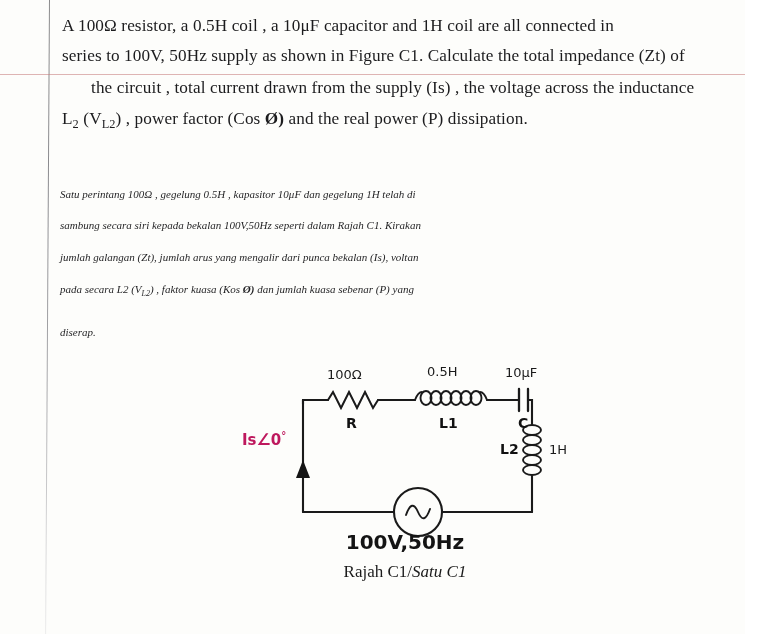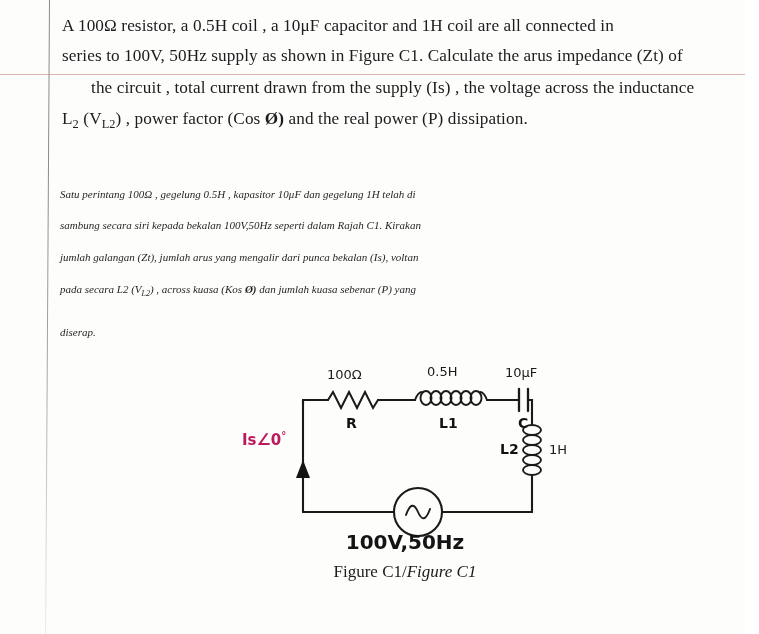--- a/index.html
+++ b/index.html
@@ -119,33 +119,33 @@
 </head>
 <body>
 
 <div id="page">
 
   <div id="margin-rule"></div>
   <div id="red-rule"></div>
 
   <div>
     <div class="eng-line" style="left:62px; top:16px;">A 100Ω   resistor, a   0.5H coil , a 10μF capacitor and 1H   coil are all connected in</div>
-    <div class="eng-line" style="left:62px; top:46px;">series to 100V, 50Hz supply as shown in Figure C1. Calculate the arus impedance (Zt)  of</div>
+    <div class="eng-line" style="left:62px; top:46px;">series to 100V, 50Hz supply as shown in Figure C1. Calculate the total impedance (Zt)  of</div>
     <div class="eng-line" style="left:62px; top:78px;margin-left:29px;">the circuit , total current  drawn  from the supply (Is) , the voltage across the inductance</div>
     <div class="eng-line" style="left:62px; top:109px;">
       <span>L</span><sub>2</sub><span> (V</span><sub>L2</sub><span>) , power factor (Cos </span><span class="nb">Ø)</span><span>  and   the real power (P)  dissipation.</span>
     </div>
   </div>
 
   <div>
     <div class="mal-line" style="left:60px; top:188px;">Satu   perintang 100Ω ,   gegelung 0.5H ,   kapasitor 10μF dan  gegelung 1H  telah di</div>
     <div class="mal-line" style="left:60px; top:219px;">sambung secara siri  kepada  bekalan  100V,50Hz seperti dalam Rajah C1.    Kirakan</div>
     <div class="mal-line" style="left:60px; top:251px;">jumlah  galangan (Zt),   jumlah  arus  yang mengalir dari punca bekalan (Is),   voltan</div>
     <div class="mal-line" style="left:60px; top:283px;">
-      <span>pada  secara  L2 (V</span><sub>L2</sub><span>) ,  across kuasa (Kos </span><span class="nb">Ø)</span><span>   dan jumlah kuasa sebenar (P) yang</span>
+      <span>pada  secara  L2 (V</span><sub>L2</sub><span>) ,  faktor kuasa (Kos </span><span class="nb">Ø)</span><span>   dan jumlah kuasa sebenar (P) yang</span>
     </div>
     <div class="mal-line" style="left:60px; top:326px;">diserap.</div>
   </div>
 
   <div id="figure">
 
     <svg id="circuit-svg" width="350" height="200" viewBox="0 0 350 200">
       <g stroke="#1a1a1a" stroke-width="2.1" fill="none" stroke-linecap="round">
 
         <path d="M 73 38 L 73 42"></path>
@@ -210,17 +210,17 @@
       <text class="clabel-b" x="270" y="92">L2</text>
     </svg>
 
     <div class="src-label">100V,50Hz</div>
 
     <div class="is-label">
       <span>Is</span><span class="ang">∠</span><span>0</span><span class="deg">°</span>
     </div>
 
     <div class="fig-caption">
-      <span>Figure C1/</span><span class="ital">Figure C1</span>
+      <span>Rajah C1/</span><span class="ital">Satu C1</span>
     </div>
   </div>
 
 </div>
 
 </body></html>

